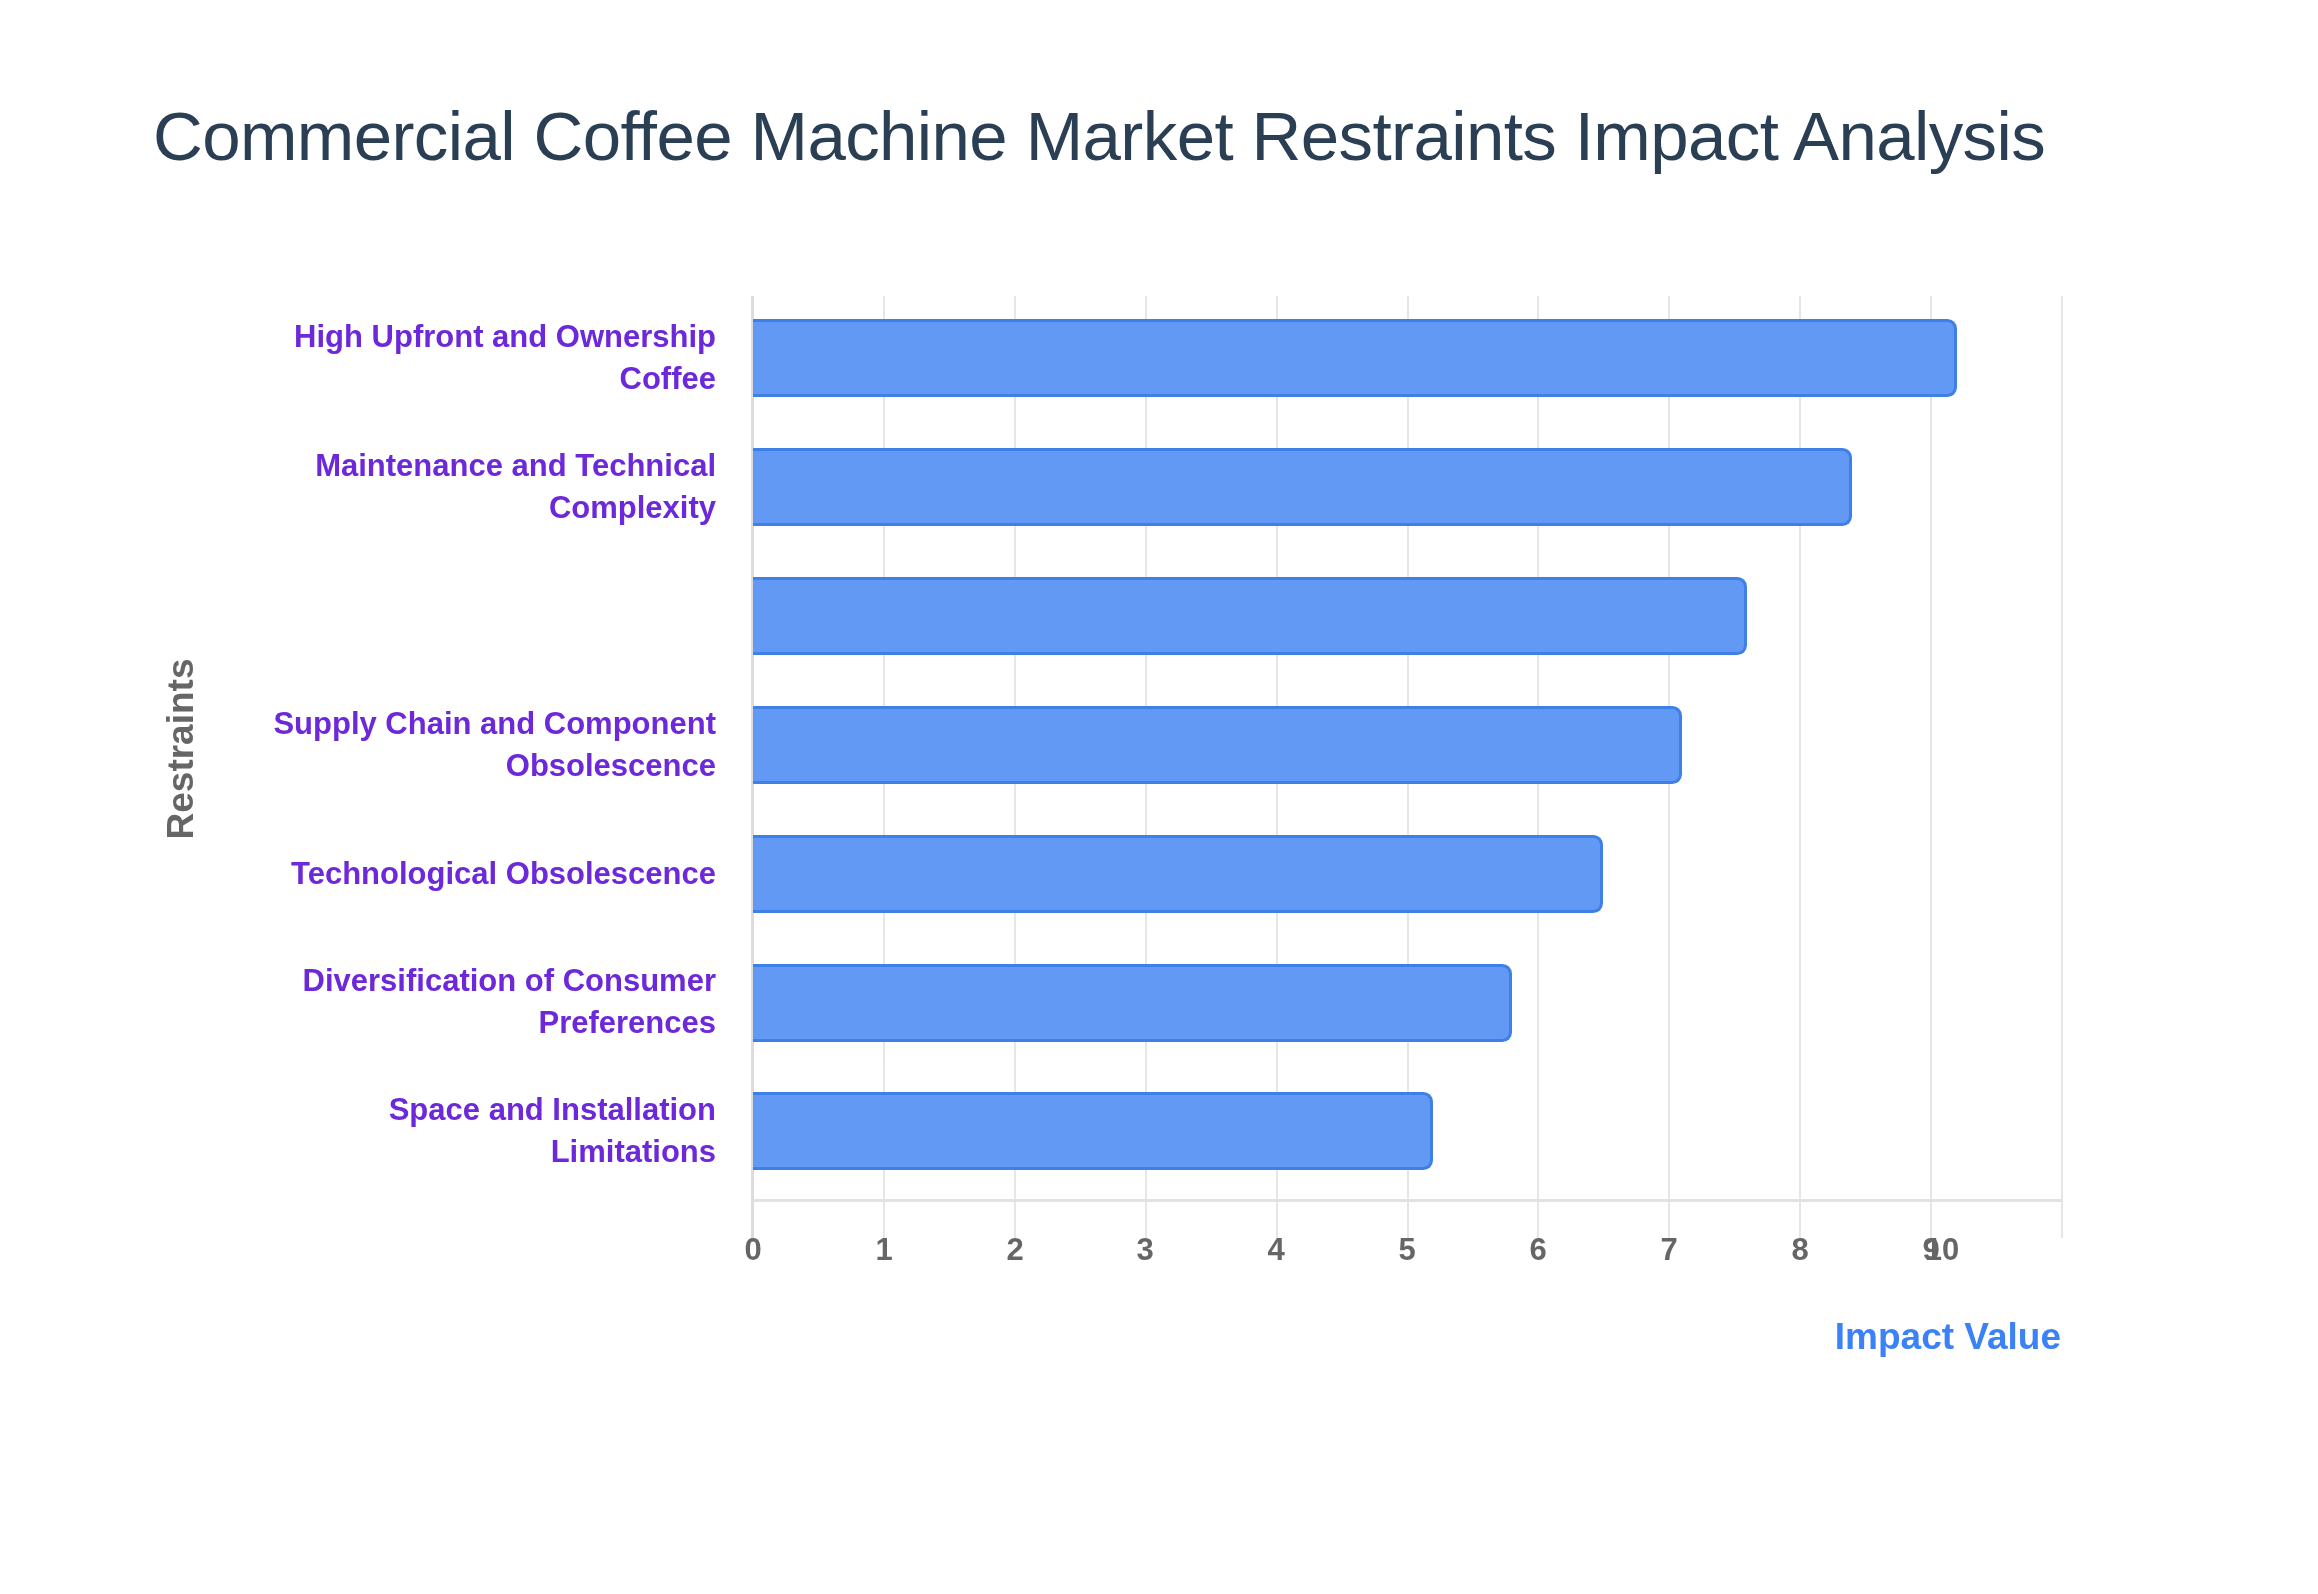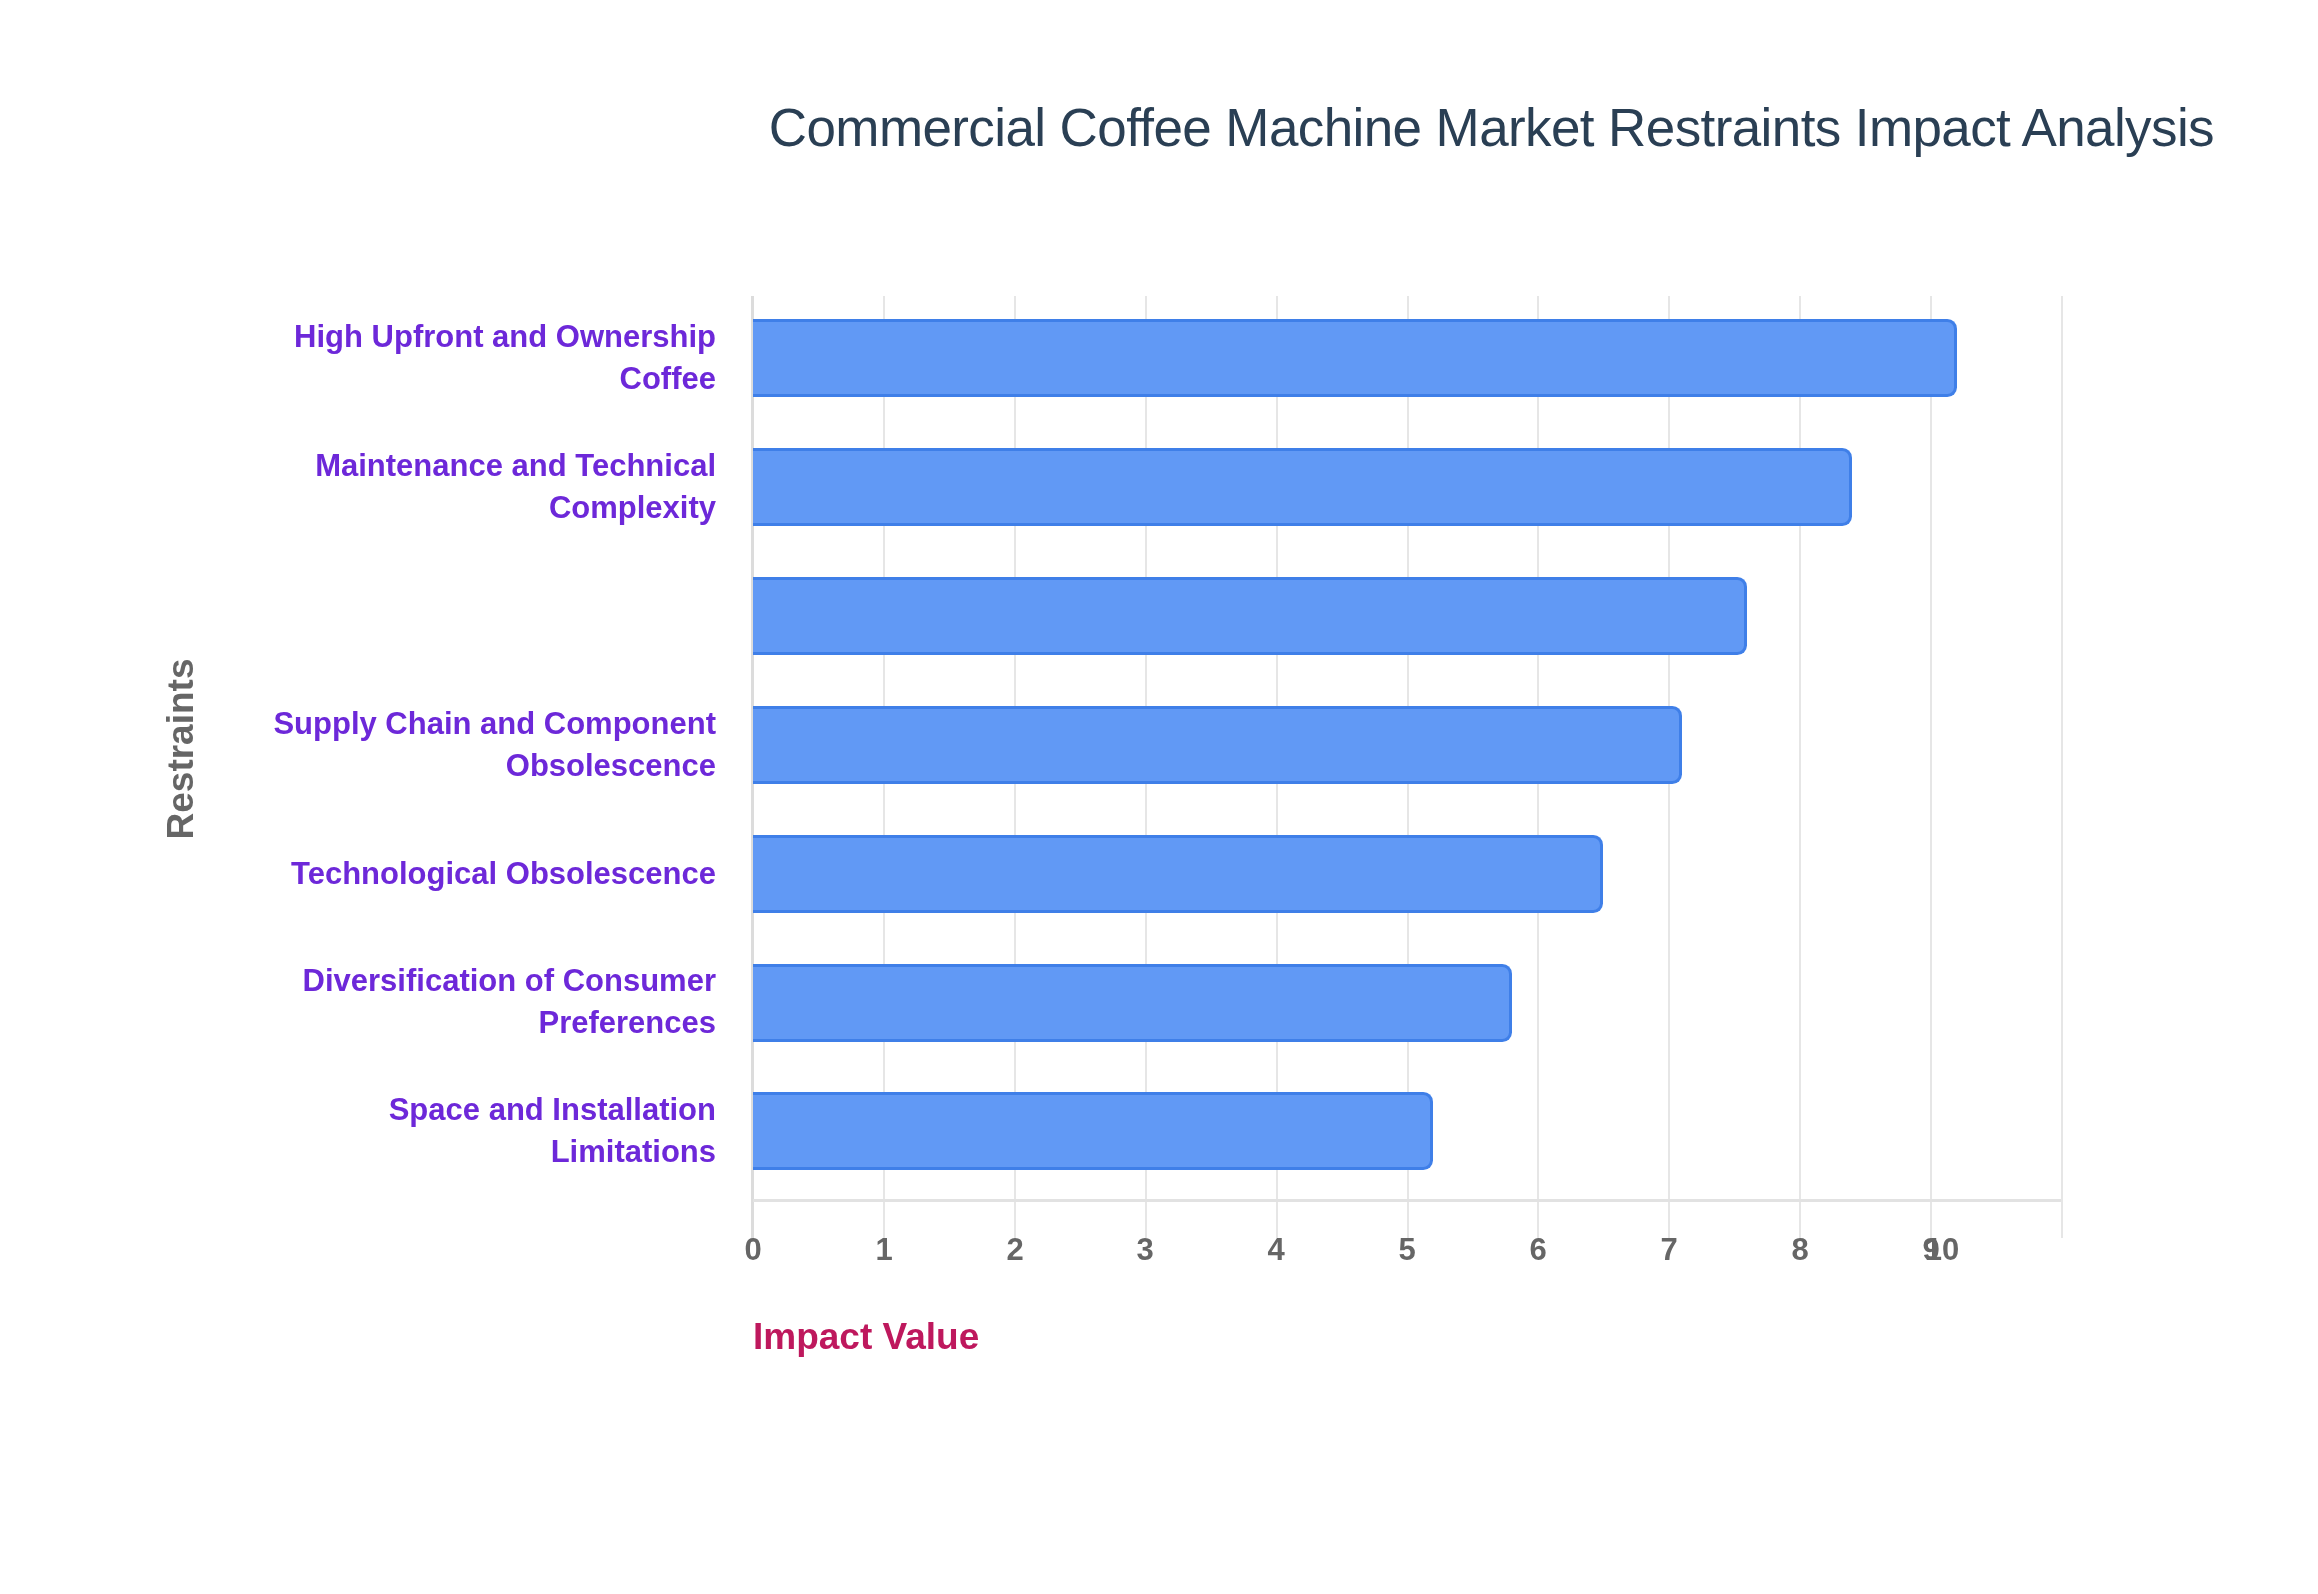--- a/index.html
+++ b/index.html
@@ -1,25 +1,25 @@
 <!DOCTYPE html>
 <html style="font-size:9.7px"><head>
 <meta charset="utf-8">
 <style>
   html, body { margin:0; padding:0; background:#ffffff; }
   body { width:2319px; height:1594px; position:relative; overflow:hidden; font-family:"Liberation Sans", sans-serif; }
-  .title { position:absolute; left:0; width:2198px; top:97px; text-align:right; font-size:53px; color:#2a3f54; font-family:"Liberation Sans", sans-serif; letter-spacing:-0.6px;padding-left:16px; }
+  .title { position:absolute; left:0; width:2198px; top:97px; text-align:center; font-size:69px; color:#2a3f54; font-family:"Liberation Sans", sans-serif; letter-spacing:-0.6px; }
   .plot { position:absolute; left:753px; top:296px; width:1308px; height:906px; }
   .grid { position:absolute; top:0; bottom:-36px; width:1.8px; background:#e6e6e6; }
   .axis-x { position:absolute; left:0; right:0; bottom:0; height:3px; background:#e2e2e2; }
   .axis-y { position:absolute; left:-1.8px; top:0; bottom:-36px; width:2.4px; background:#dcdcdc; }
   .bar { position:absolute; left:0; height:78px; background:#6199f5; border:3px solid #3f7fe8; border-left:none; border-radius:0 9.7px 9.7px 0; box-sizing:border-box; }
   .ylabel { position:absolute; right:1582px; width:543px; text-align:right; font-size:31px; font-weight:bold; color:#6d28d9; line-height:42px; }
   .tick { position:absolute; top:1232px; width:72px; margin-left:-36px; text-align:center; font-size:31px; font-weight:bold; color:#666666; }
-  .xtitle { position:absolute; top:1316px; left:753px; width:1308px; text-align:left; font-size:37px; font-weight:bold; color:#be185d; }
+  .xtitle { position:absolute; top:1316px; left:753px; width:1308px; text-align:right; font-size:37px; font-weight:bold; color:#3b82f6; }
   .ytitle { position:absolute; left:181px; top:749px; transform:translate(-50%,-50%) rotate(-90deg); font-size:37px; font-weight:bold; color:#666666; white-space:nowrap; }
 </style>
 </head>
 <body>
 
 <div class="title">Commercial Coffee Machine Market Restraints Impact Analysis</div>
 
 <div class="plot" id="plot">
     <div class="grid" style="left: 1308px;"></div>
     <div class="grid" style="left: 1177px;"></div>

